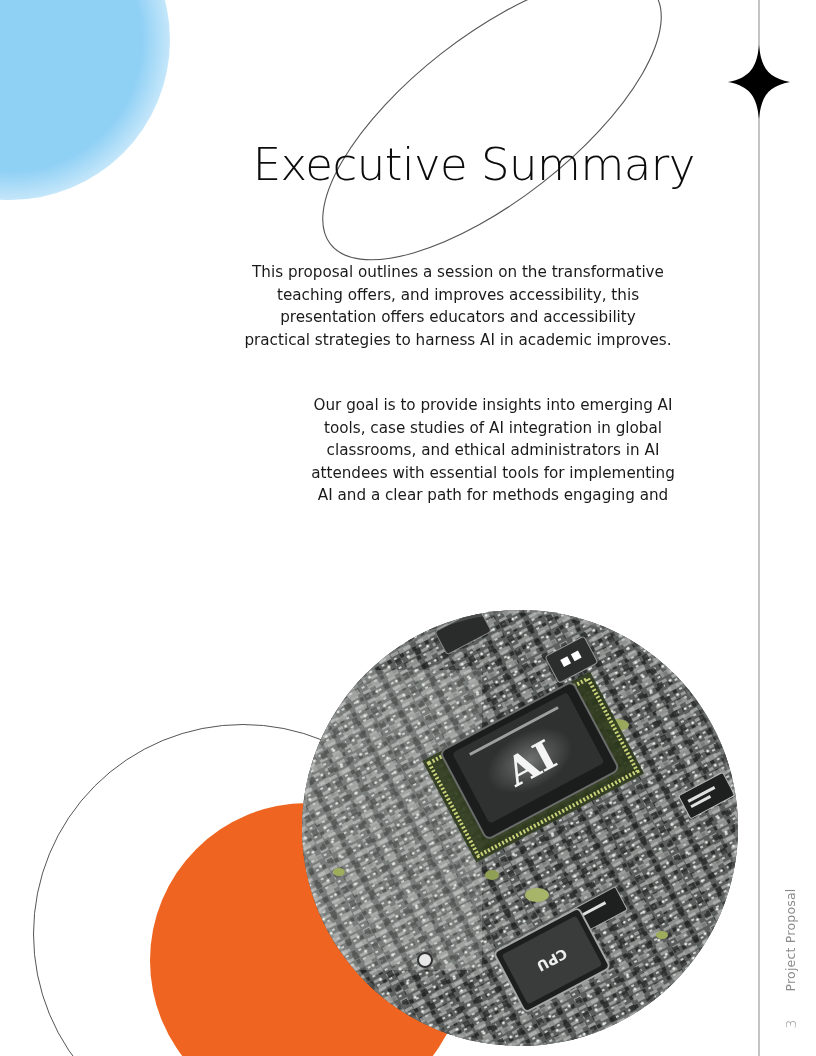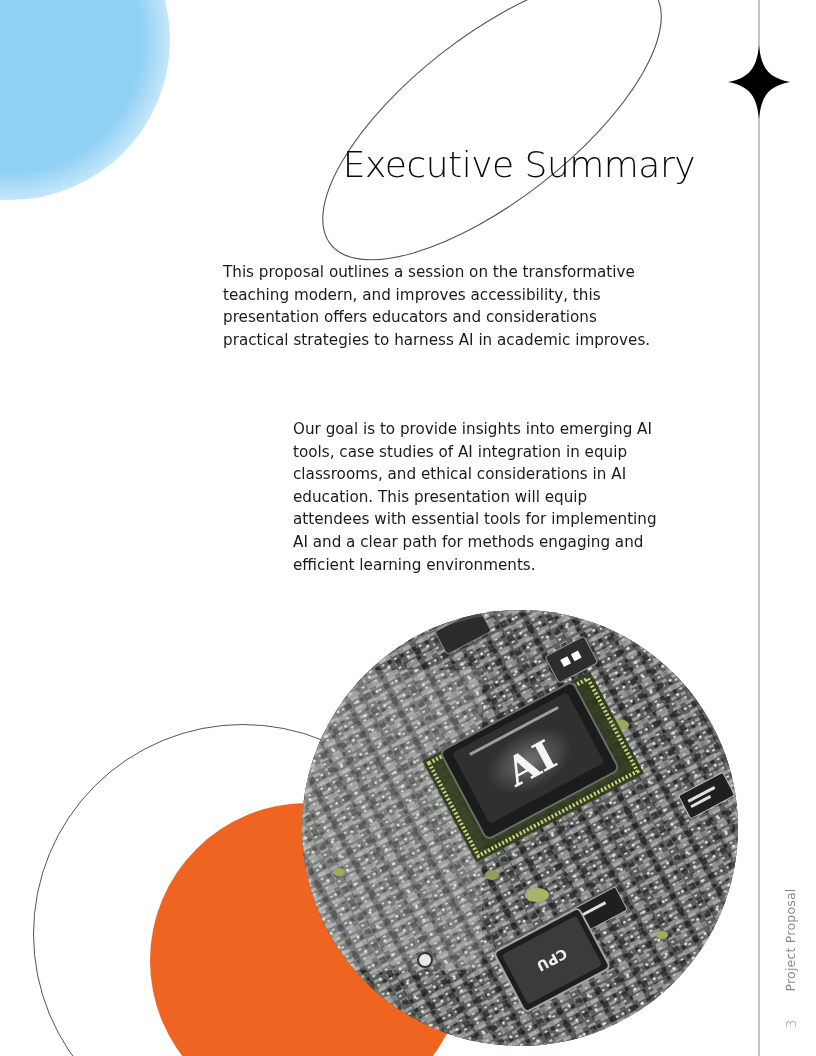--- a/index.html
+++ b/index.html
@@ -52,37 +52,37 @@
       height: 260px;
       overflow: visible;
     }
 
     
     .title {
       right: 121px;
       top: 136px;
       font-family: "DejaVu Sans", sans-serif;
       font-weight: 300;
-      font-size: 36px;
+      font-size: 45px;
       letter-spacing: -0.5px;
       line-height: 58px;
       color: #0b0b0b;
       white-space: nowrap;
     }
 
     .para {
       right: 123px;
-      text-align: left;
+      text-align: center;
       font-family: "DejaVu Sans", sans-serif;
       font-size: 15.2px;
       line-height: 22.6px;
       color: #1a1a1a;
     }
     .para1 { top: 261px; width: 470px; }
-    .para2 { top: 418px; width: 400px; }
+    .para2 { top: 394px; width: 400px; }
     .para span.line { display: block; white-space: nowrap; }
 
     
     .ring {
       left: 33px;
       top: 724px;
       width: 420px;
       height: 420px;
       border-radius: 50%;
       border: 1.3px solid #555555;
@@ -144,33 +144,31 @@
 <div class="abs vrule"></div>
 
 <svg class="abs star" viewBox="0 0 62 74">
   <path d="M31 0 C33 22 40 33 62 37 C40 41 33 52 31 74 C29 52 22 41 0 37 C22 33 29 22 31 0 Z" fill="#000000"></path>
 </svg>
 
 <div class="abs title">Executive Summary</div>
 
 <div class="abs para para1">
   <span class="line">This proposal outlines a session on the transformative</span>
-  <span class="line">teaching modern, and improves accessibility, this</span>
-  <span class="line">presentation offers educators and considerations</span>
+  <span class="line">teaching offers, and improves accessibility, this</span>
+  <span class="line">presentation offers educators and accessibility</span>
   <span class="line">practical strategies to harness AI in academic improves.</span>
 </div>
 
 <div class="abs para para2">
   <span class="line">Our goal is to provide insights into emerging AI</span>
-  <span class="line">tools, case studies of AI integration in equip</span>
-  <span class="line">classrooms, and ethical considerations in AI</span>
-  <span class="line">education. This presentation will equip</span>
+  <span class="line">tools, case studies of AI integration in global</span>
+  <span class="line">classrooms, and ethical administrators in AI</span>
   <span class="line">attendees with essential tools for implementing</span>
   <span class="line">AI and a clear path for methods engaging and</span>
-  <span class="line">efficient learning environments.</span>
 </div>
 
 <div class="abs ring"></div>
 <div class="abs orange-circle"></div>
 
 <div class="abs image-circle">
   <svg width="436" height="436" viewBox="0 0 436 436">
     <defs>
       <pattern id="grid" width="14" height="10" patternUnits="userSpaceOnUse" patternTransform="rotate(-28)">
         <rect width="14" height="10" fill="#5a5e5c"></rect>

